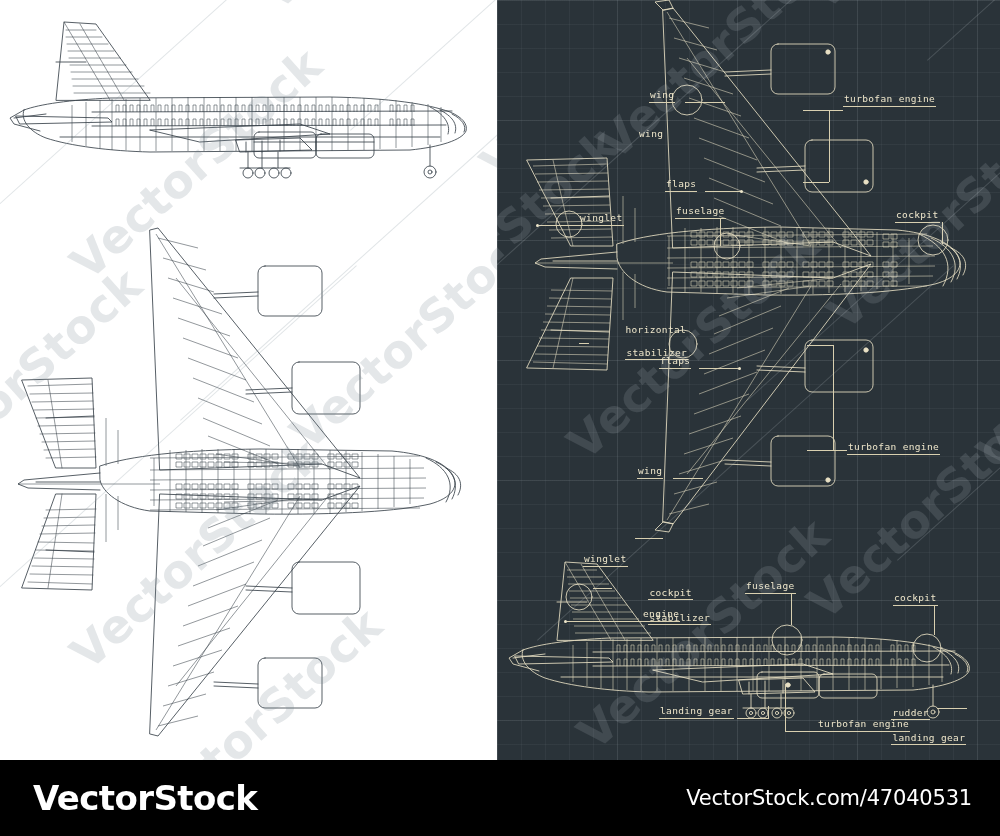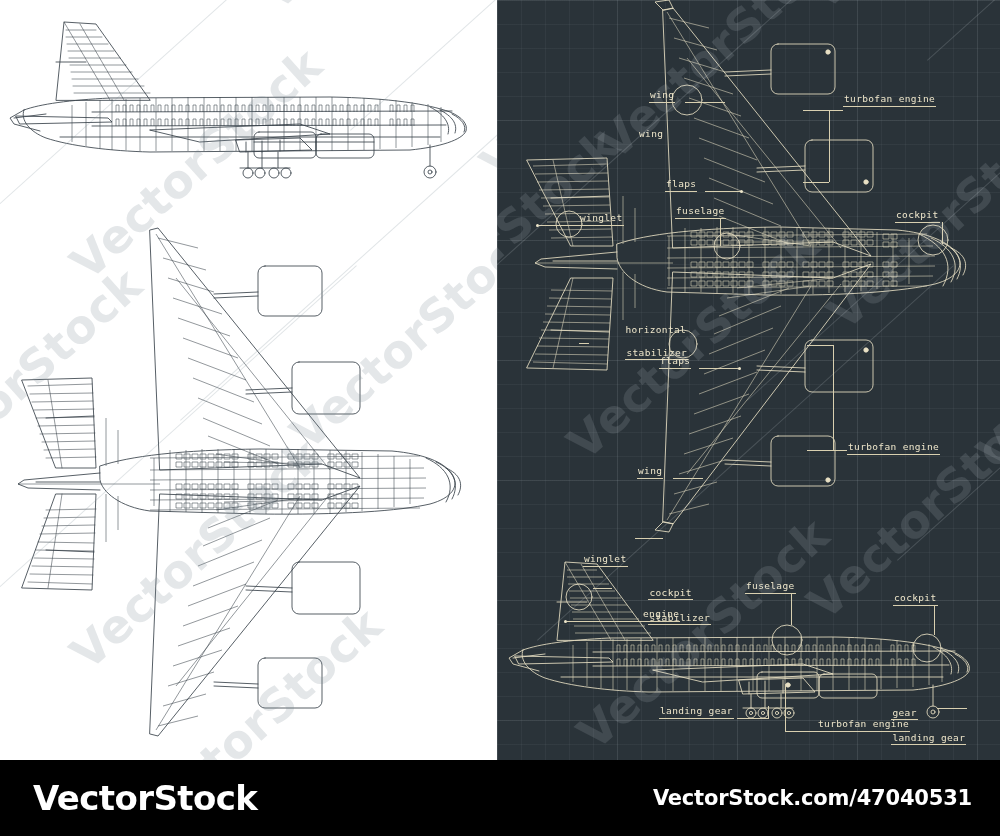--- a/index.html
+++ b/index.html
@@ -47,21 +47,21 @@
   .lead{position:absolute;background:#d9d0b0;}
   .lead.h{height:1px;}
   .lead.v{width:1px;}
   .dot{position:absolute;width:3px;height:3px;border-radius:50%;background:#efe7cb;}
 
   
   #footer{position:absolute;left:0;top:760px;width:1000px;height:76px;background:#000;}
   #brand{position:absolute;left:33px;top:18px;color:#fff;font-family:"DejaVu Sans",sans-serif;
          font-weight:700;font-size:34px;letter-spacing:-.6px;}
   #url{position:absolute;right:28px;top:26px;color:#fff;font-family:"DejaVu Sans",sans-serif;
-       font-weight:700;font-size:21px;letter-spacing:-.2px;}
+       font-weight:400;font-size:21px;letter-spacing:-.2px;}
 </style>
 </head>
 <body>
 
 <div id="stage">
 
   <div id="panel-light">
 
     <svg class="draw" width="497" height="215" viewBox="0 0 497 215">
       <g class="ln-d">
@@ -1039,21 +1039,21 @@
 
     <div class="callout" style="left:162px;top:705px"><span class="txt">landing gear</span></div>
     <div class="lead h" style="left:240px;top:718px;width:32px"></div>
     <div class="lead v" style="left:271px;top:706px;height:12px"></div>
 
     <div class="callout" style="left:320px;top:718px"><span class="txt">turbofan engine</span></div>
     <div class="lead v" style="left:288px;top:684px;height:47px"></div>
     <div class="lead h" style="left:288px;top:731px;width:32px"></div>
 
     <div class="callout" style="left:358px;top:695px">
-      <span class="txt">gear</span><br>
+      <span class="txt">rudder</span><br>
       <span class="txt">landing gear</span>
     </div>
     <div class="lead h" style="left:440px;top:708px;width:30px"></div>
 
     <div class="wm-layer wm-dark">
       <span class="wm" style="left:300px;top:-20px;font-size:46px">VectorStock</span>
       <span class="wm" style="left:90px;top:130px;font-size:46px">VectorStock</span>
       <span class="wm" style="left:320px;top:300px;font-size:46px">VectorStock</span>
       <span class="wm" style="left:60px;top:430px;font-size:46px">VectorStock</span>
       <span class="wm" style="left:-140px;top:330px;font-size:46px">VectorStock</span>

